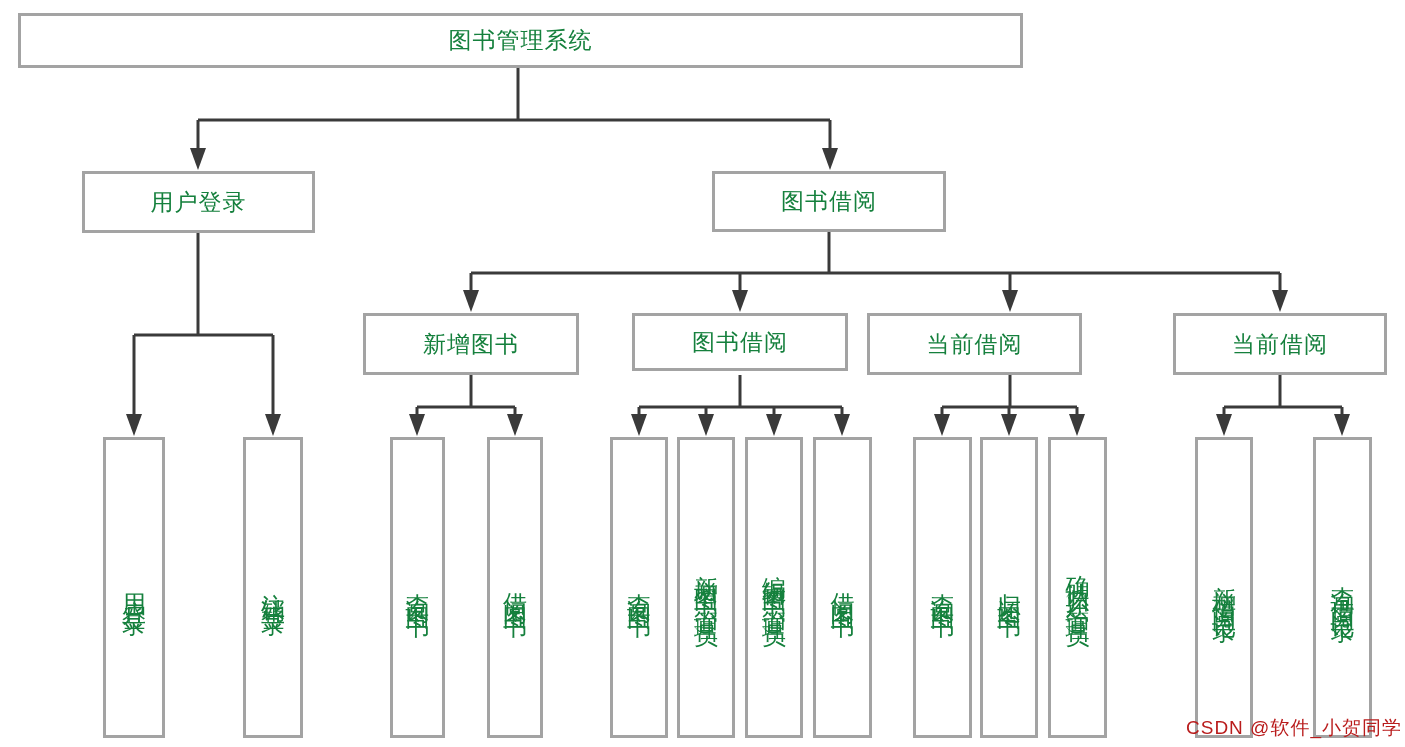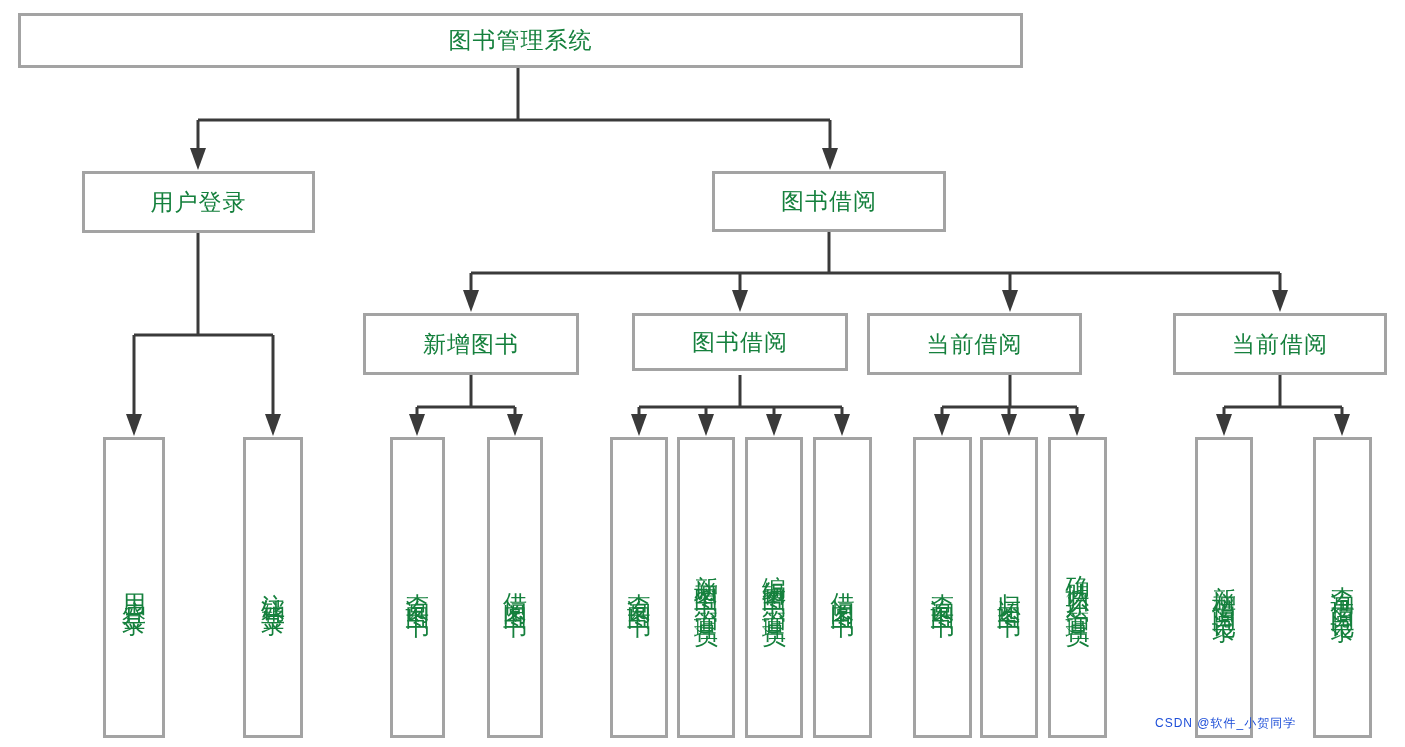--- a/index.html
+++ b/index.html
@@ -36,25 +36,25 @@
   .node.v {
     writing-mode: vertical-rl;
     text-orientation: mixed;
     font-size: 24px;
     letter-spacing: 7px;
     line-height: 1;
     padding: 4px 0;
   }
   .watermark {
     position: absolute;
-    left: 1155px;
+    left: 1186px;
     top: 715px;
-    font-size: 12px;
+    font-size: 19px;
     letter-spacing: 1px;
-    color: #1d4ed8;
+    color: #b91c1c;
     white-space: nowrap;
   }
 </style>
 </head>
 <body>
 
 <div id="canvas">
 
   <svg id="wires" viewBox="0 0 1405 747" xmlns="http://www.w3.org/2000/svg">
     <g stroke="#3a3a3a" stroke-width="3" fill="none">

